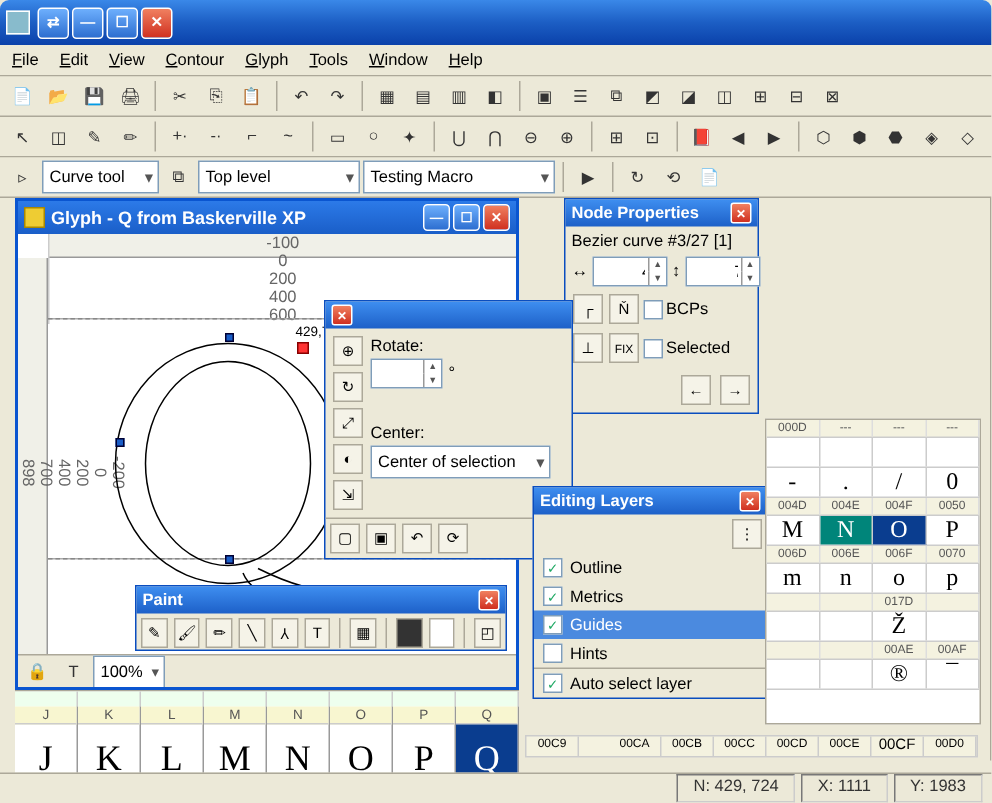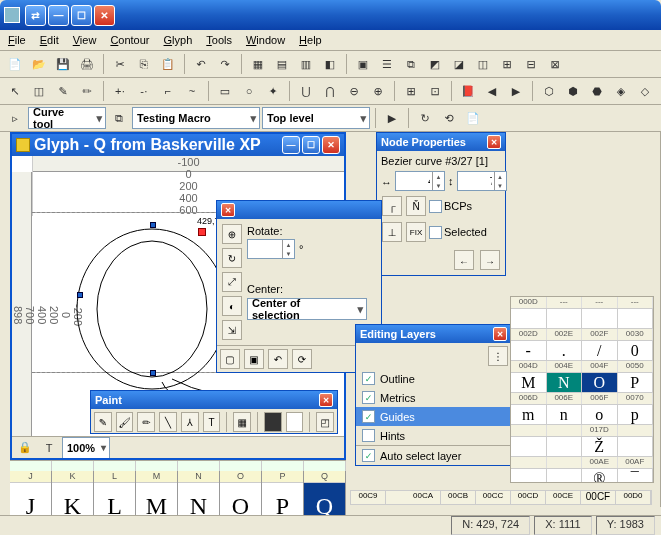--- a/index.html
+++ b/index.html
@@ -15,30 +15,30 @@
 
 
 .menubar { background: #ece9d8; padding: 4px 8px; display: flex; gap: 14px; border-bottom: 1px solid #aca899; }
 .menubar span { cursor: default; }
 .menubar span u { text-decoration: underline; }
 
 
 .toolbar { background: #ece9d8; padding: 2px 4px; display: flex; align-items: center; gap: 2px; border-bottom: 1px solid #aca899; }
 .toolbtn { width: 22px; height: 22px; border: 1px solid transparent; display: flex; align-items: center; justify-content: center; font-size: 11px; color: #333; background: transparent; }
 .sep { width: 1px; height: 20px; background: #aca899; margin: 0 3px; }
-.combo { height: 22px; border: 1px solid #7f9db9; background: #fff; padding: 2px 18px 2px 4px; position: relative; display: inline-flex; align-items: center; font-weight: bold; }
+.combo { height: 22px; border: 1px solid #7f9db9; background: #fff; padding: 2px 18px 2px 4px; position: relative; display: inline-flex; align-items: center; }
 .combo::after { content: '▾'; position: absolute; right: 3px; color: #555; }
 
 
 .mainarea { position: relative; background: #ece9d8; height: calc(535px - 30px - 26px - 28px - 28px - 28px - 20px); border-right: 1px solid #aca899; }
 
 
 .glyphwin { position: absolute; left: 10px; top: 0px; width: 336px; height: 328px; border: 2px solid #0a55d0; background: #fff; display:flex; flex-direction:column; }
 .glyphwin .gwtitle { background: linear-gradient(to bottom, #2c7ae8, #1a5ec8); color:#fff; height: 22px; display: flex; align-items: center; padding: 0 4px; font-weight: bold; }
-.glyphwin .gwtitle .t { flex: 1; font-size: 16px; }
+.glyphwin .gwtitle .t { flex: 1; font-size: 12px; }
 .gwbtn { width: 18px; height: 18px; border: 1px solid #fff; border-radius: 3px; background: linear-gradient(#6daffd,#2d6ed0); margin-left: 2px; display:flex;align-items:center;justify-content:center;color:#fff;font-size:9px;font-weight:bold; }
 .gwbtn.close { background: linear-gradient(#f08060,#d03020); }
 .glyphcanvas { flex: 1; background: #fff; position: relative; overflow:hidden; }
 .ruler-h { position: absolute; top: 0; left: 20px; right: 0; height: 16px; background: #f0f0e8; border-bottom: 1px solid #999; font-size: 8px; color:#666; display:flex;flex-direction:column; }
 .ruler-v { position: absolute; top: 16px; left: 0; width: 20px; bottom: 0; background: #f0f0e8; border-right: 1px solid #999; font-size: 8px; color:#666; writing-mode: vertical-lr; text-align: center; display: flex; flex-direction: column; justify-content: space-around; }
 .ruler-h span { flex:1; text-align:center; border-left:1px solid #ccc; }
 .glyph-drawing { position: absolute; left: 20px; top: 16px; right: 0; bottom: 0; }
 .guide-h { position: absolute; left:0; right:0; height:1px; background: #aaa; border-top: 1px dashed #888; }
 .glyph-q { position: absolute; left: 40px; top: 52px; }
 .coord-label { position: absolute; left: 165px; top: 44px; font-size: 9px; color: #000; }
@@ -78,21 +78,21 @@
 .layerspanel { left: 355px; top: 192px; width: 157px; }
 .layerspanel .chk { display:flex; align-items:center; padding:3px 6px; gap:5px; }
 .layerspanel .chk.sel { background: #4b8adf; color: #fff; }
 .checkbox { width:13px;height:13px;border:1px solid #7f9db9;background:#fff;display:flex;align-items:center;justify-content:center;font-size:9px;color:#2a6; }
 
 
 .paintpanel { left: 90px; top: 258px; width: 248px; height: 44px; }
 .paintpanel .paintrow { display:flex; gap:2px; padding:2px; align-items:center; }
 
 
-.glyphpalette { position: absolute; right: 6px; top: 164px; width: 144px; bottom: 24px; background:#fff; border:1px solid #aca899; overflow:hidden; }
+.glyphpalette { position: absolute; right: 6px; top: 147px; width: 144px; bottom: 24px; background:#fff; border:1px solid #aca899; overflow:hidden; }
 .gprow { display:flex; height:20px; border-bottom:1px solid #ccc; }
 .gp-hrow { display:flex; height:12px; border-bottom:1px solid #ccc; background:#f4f2e0; }
 .gp-hrow span { flex:1; font-size:8px; text-align:center; border-right:1px solid #ddd; color:#555; }
 .gprow > div { flex:1; border-right:1px solid #ccc; text-align:center; font-family:serif; font-size:16px; display:flex;align-items:center;justify-content:center; }
 .gprow > div.sel1 { background:#00857a; color:#fff; }
 .gprow > div.sel2 { background:#0a3d8f; color:#fff; }
 
 
 .statusbar { position: absolute; bottom: 0; left: 0; right: 0; height: 20px; background: #ece9d8; border-top: 1px solid #aca899; display: flex; padding: 0 6px; font-size: 11px; color:#333; }
 .statusbar .sfield { border: 1px inset #ccc; padding: 1px 10px; margin-left: 4px; }
@@ -185,25 +185,25 @@
   <div class="toolbtn">◈</div>
   <div class="toolbtn">◇</div>
 </div>
 
 <div class="toolbar">
   <div class="toolbtn">▹</div>
   <div class="combo" style="width:78px">
       <span>Curve tool</span>
     </div>
   <div class="toolbtn">⧉</div>
+  <div class="combo" style="width:108px">
+      <span>Top level</span>
+    </div>
   <div class="combo" style="width:128px">
       <span>Testing Macro</span>
-    </div>
-  <div class="combo" style="width:108px">
-      <span>Top level</span>
     </div>
   <div class="sep"></div>
   <div class="toolbtn">▶</div>
   <div class="sep"></div>
   <div class="toolbtn">↻</div>
   <div class="toolbtn">⟲</div>
   <div class="toolbtn">📄</div>
 </div>
 
 <div class="mainarea">
@@ -407,26 +407,20 @@
           <span>---</span>
           <span>---</span>
           <span>---</span>
         </div>
         <div class="gprow">
           <div> </div>
           <div> </div>
           <div> </div>
           <div> </div>
         </div>
-        <div class="gp-hrow">
-          <span>002D</span>
-          <span>002E</span>
-          <span>002F</span>
-          <span>0030</span>
-        </div>
         <div class="gprow">
           <div>-</div>
           <div>.</div>
           <div>/</div>
           <div>0</div>
         </div>
         <div class="gp-hrow">
           <span>004D</span>
           <span>004E</span>
           <span>004F</span>

